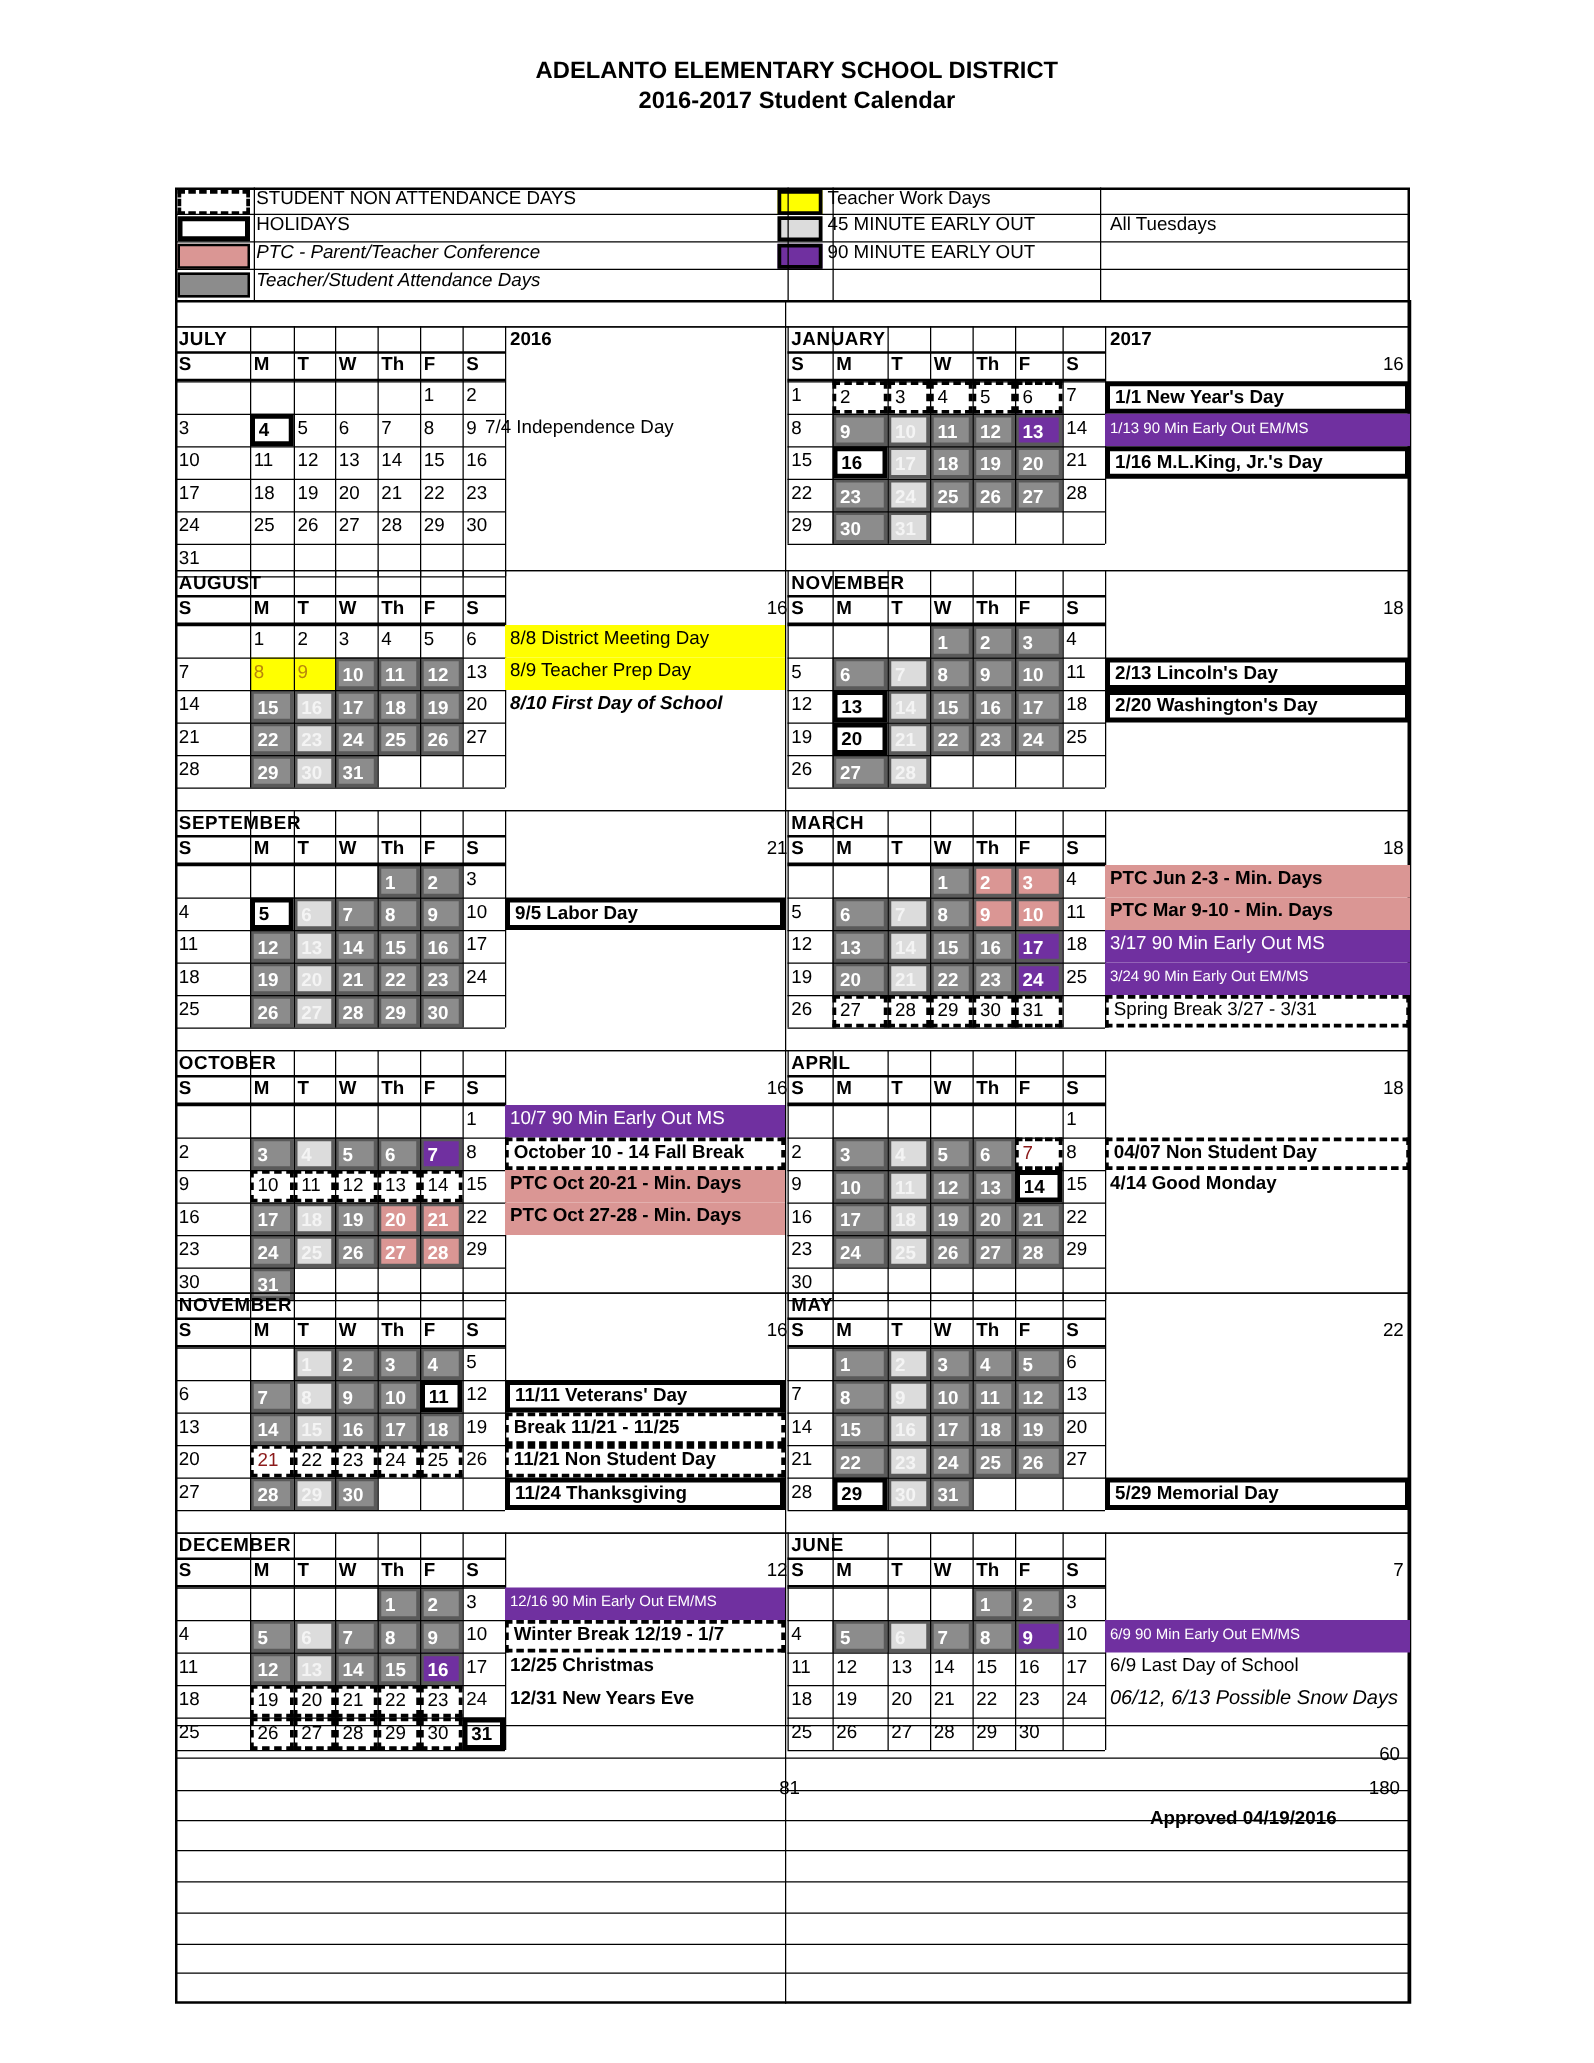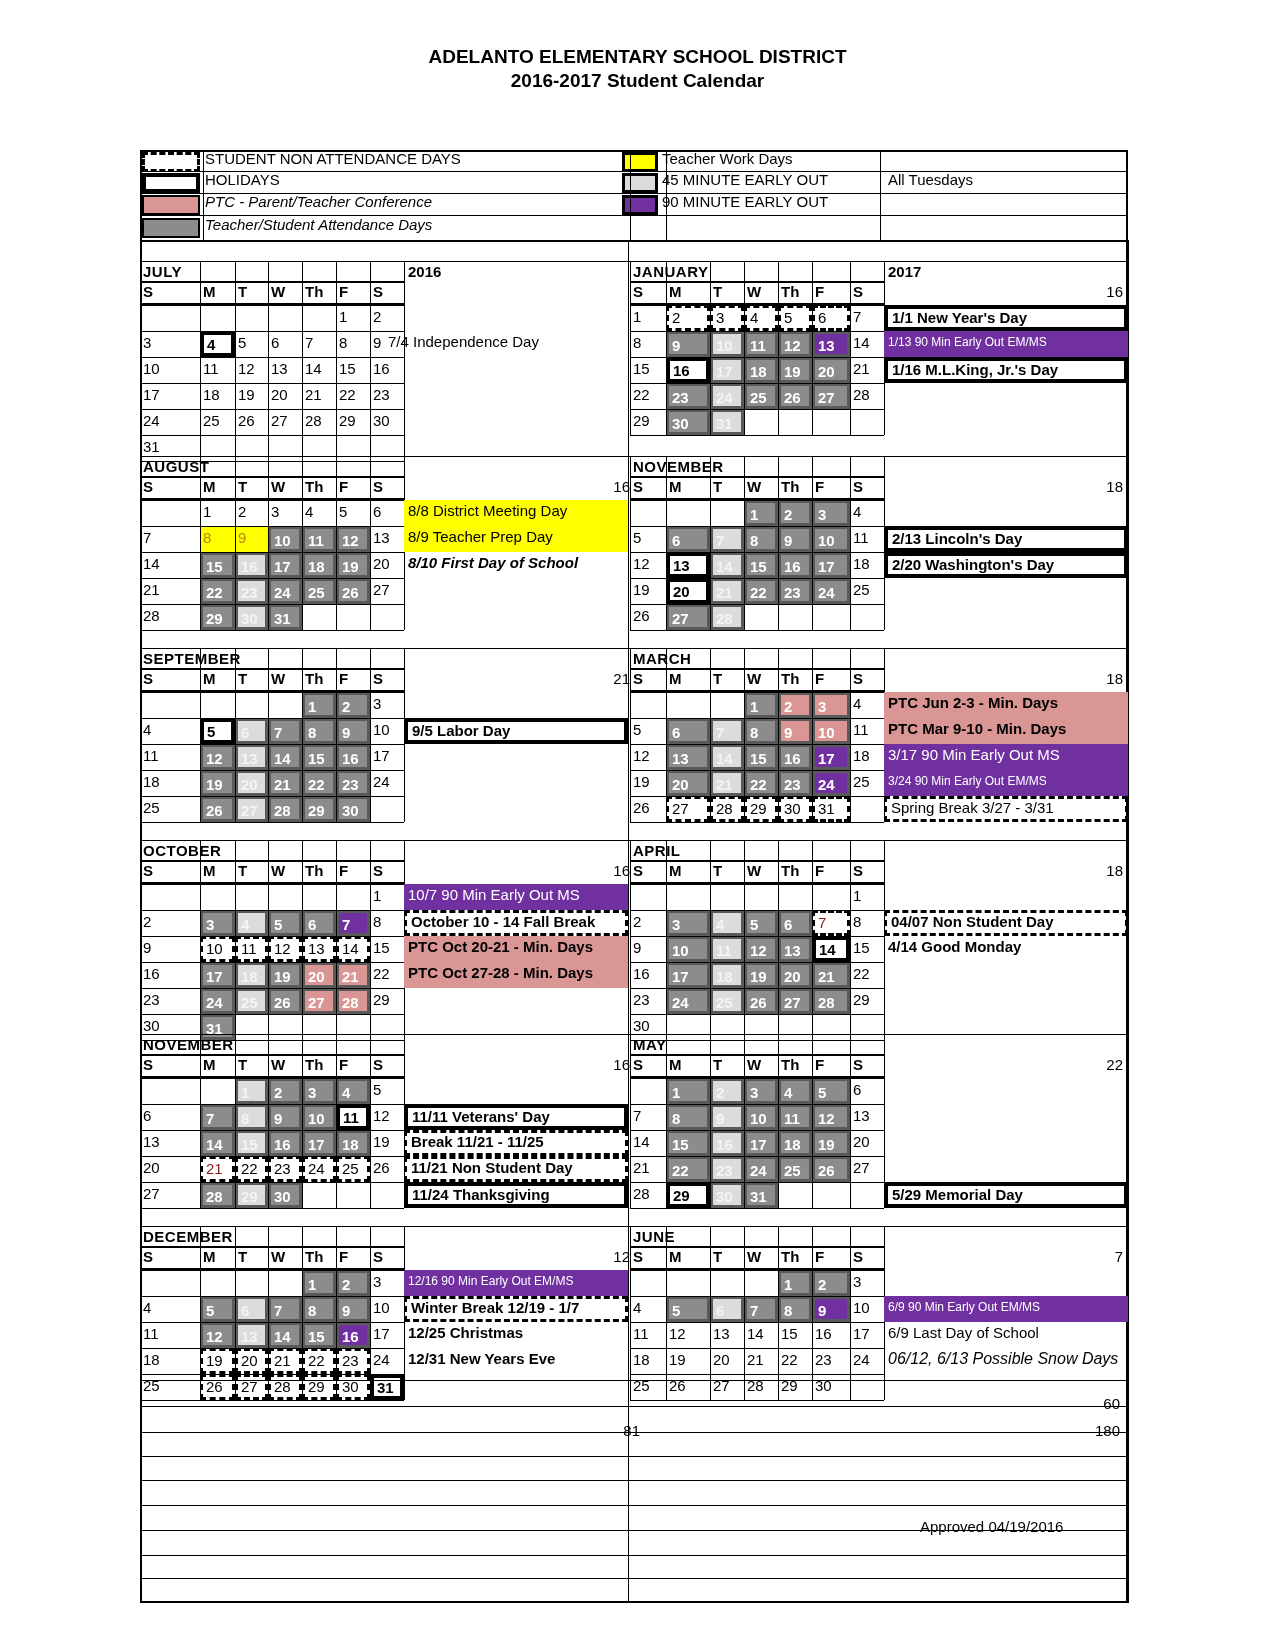--- a/index.html
+++ b/index.html
@@ -794,13 +794,13 @@
     <div class="hline" style="left:140px;top:1480px;width:988px;height:1px;"></div>
     <div class="hline" style="left:140px;top:1505px;width:988px;height:1px;"></div>
     <div class="hline" style="left:140px;top:1530px;width:988px;height:1px;"></div>
     <div class="hline" style="left:140px;top:1555px;width:988px;height:1px;"></div>
     <div class="hline" style="left:140px;top:1578px;width:988px;height:1px;"></div>
   </div>
 
 <div class="bot" style="left:1040px;top:1395px;width:80px;text-align:right;">60</div>
 <div class="bot" style="left:560px;top:1422px;width:80px;text-align:right;">81</div>
 <div class="bot" style="left:1040px;top:1422px;width:80px;text-align:right;">180</div>
-<div class="bot" style="left:920px;top:1518px;font-weight:normal;text-align:center;">Approved 04/19/2016</div>
+<div class="bot" style="left:920px;top:1446px;font-weight:bold;text-align:center;">Approved 04/19/2016</div>
 
 </body></html>

